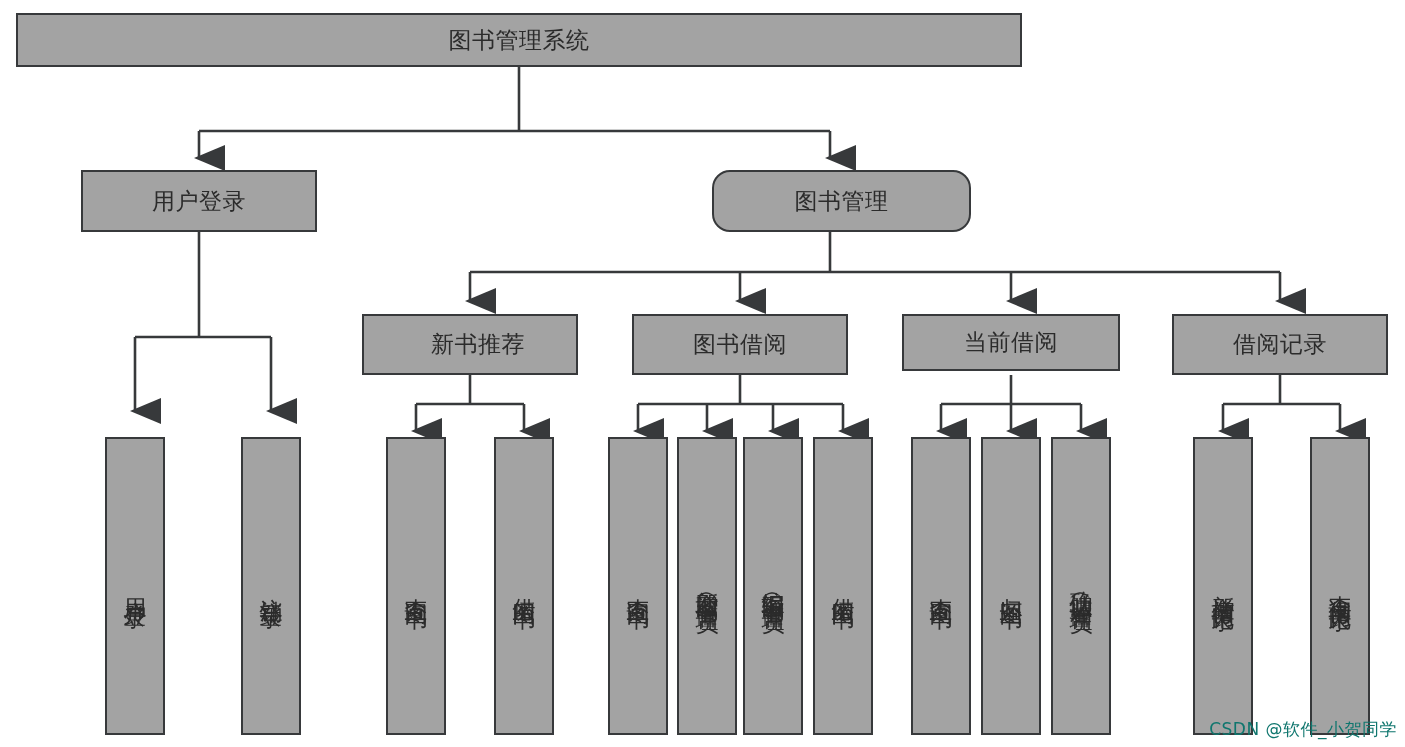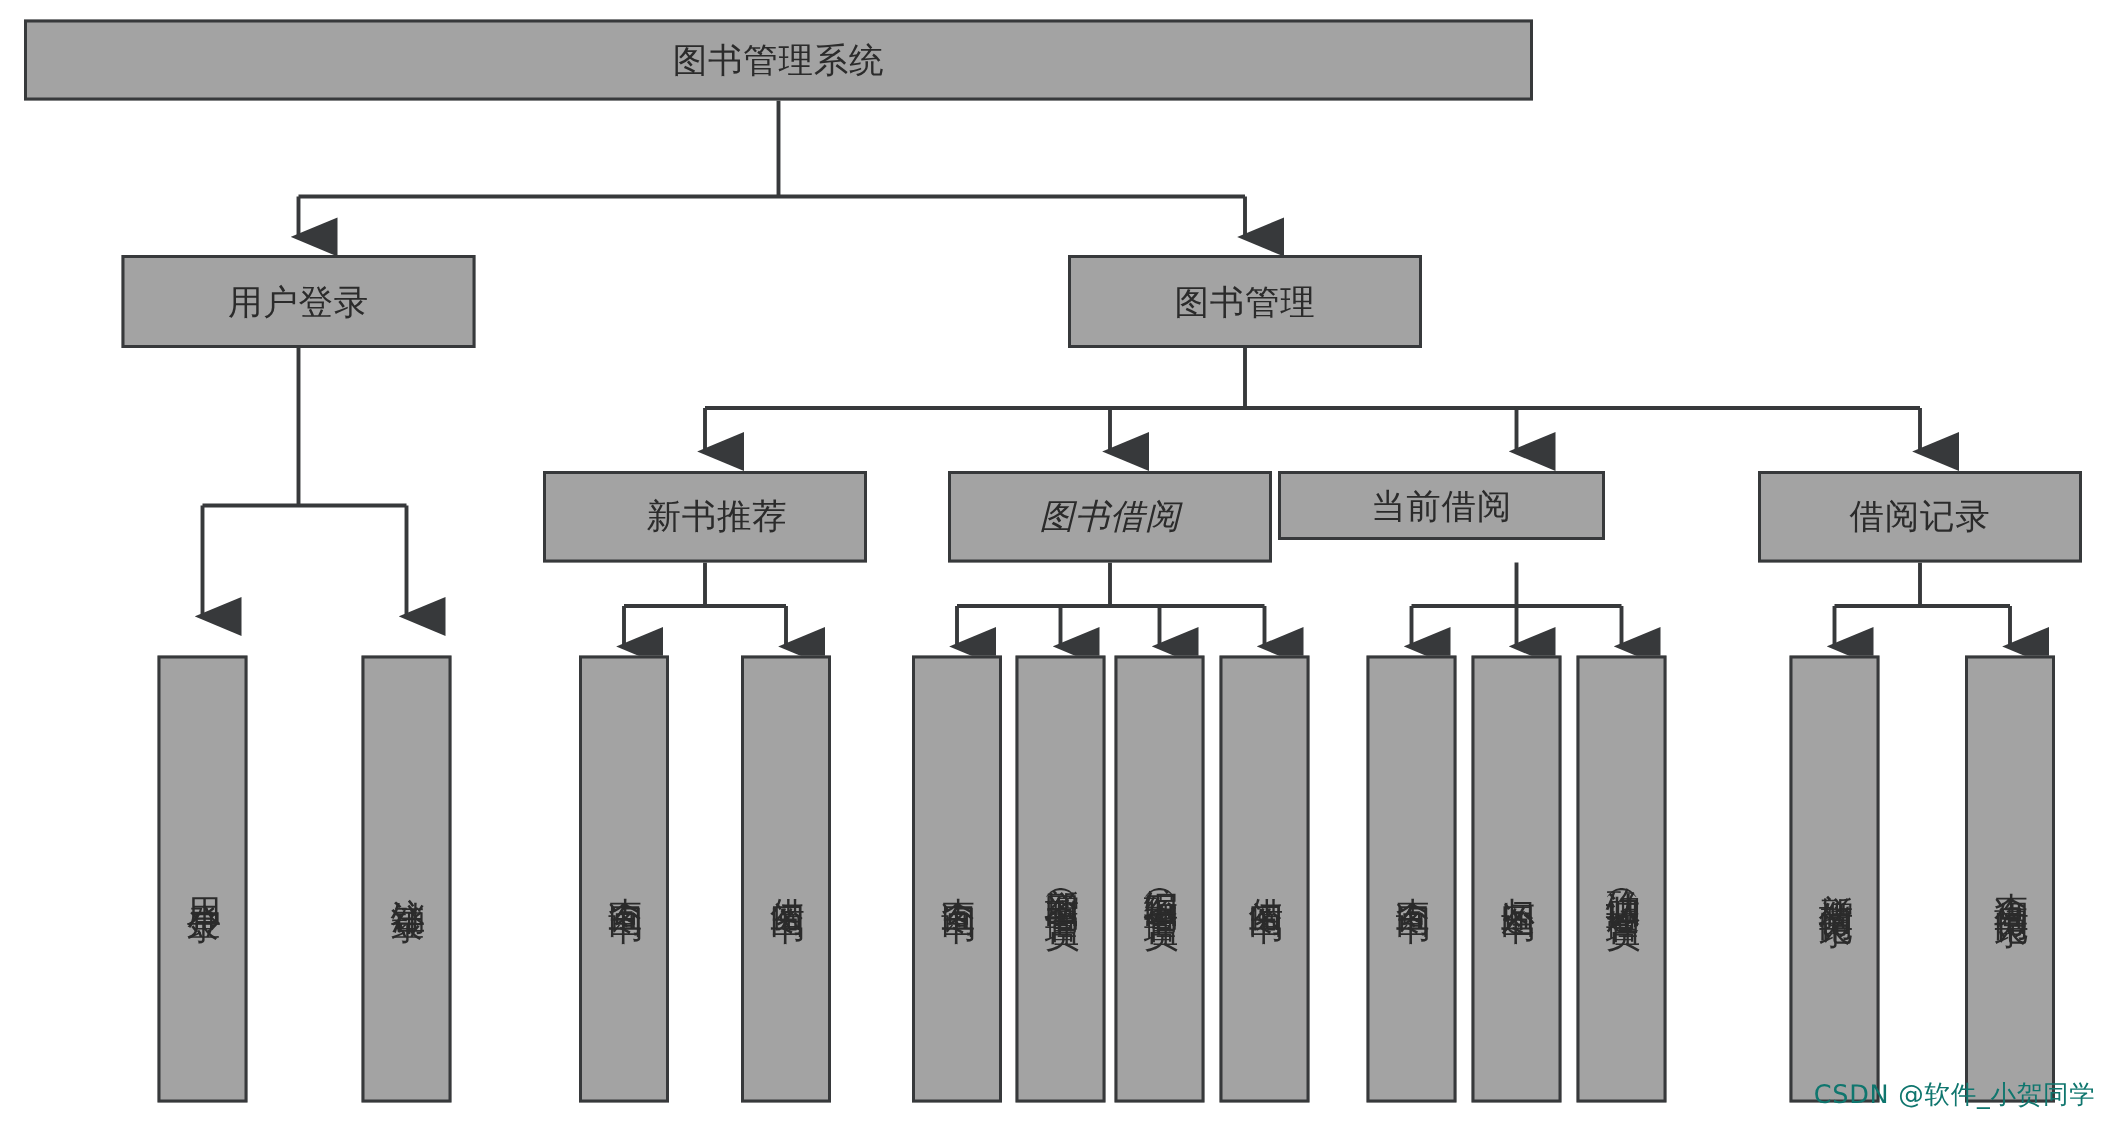--- a/index.html
+++ b/index.html
@@ -125,31 +125,31 @@
     </g>
   </svg>
 
   <div class="node horiz" style="left:16px; top:13px; width:1006px; height:54px;">
     <span class="label">图书管理系统</span>
   </div>
 
   <div class="node horiz" style="left:81px; top:170px; width:236px; height:62px;">
     <span class="label">用户登录</span>
   </div>
-  <div class="node horiz" style="left:712px; top:170px; width:236px; height:62px;">
+  <div class="node horiz" style="left:712px; top:170px; width:259px; height:62px;border-radius:18px;">
     <span class="label">图书管理</span>
   </div>
 
   <div class="node horiz" style="left:362px; top:314px; width:216px; height:61px;padding-left:16px;">
     <span class="label">新书推荐</span>
   </div>
-  <div class="node horiz" style="left:632px; top:314px; width:216px; height:61px;font-style:italic;">
+  <div class="node horiz" style="left:632px; top:314px; width:216px; height:61px;">
     <span class="label">图书借阅</span>
   </div>
-  <div class="node horiz" style="left:852px; top:314px; width:218px; height:46px;">
+  <div class="node horiz" style="left:902px; top:314px; width:218px; height:57px;">
     <span class="label">当前借阅</span>
   </div>
   <div class="node horiz" style="left:1172px; top:314px; width:216px; height:61px;">
     <span class="label">借阅记录</span>
   </div>
 
   <div class="node vert" style="left:105px; top:437px; width:60px; height:298px;">
     <span class="label">用户登录</span>
   </div>
   <div class="node vert" style="left:241px; top:437px; width:60px; height:298px;">

